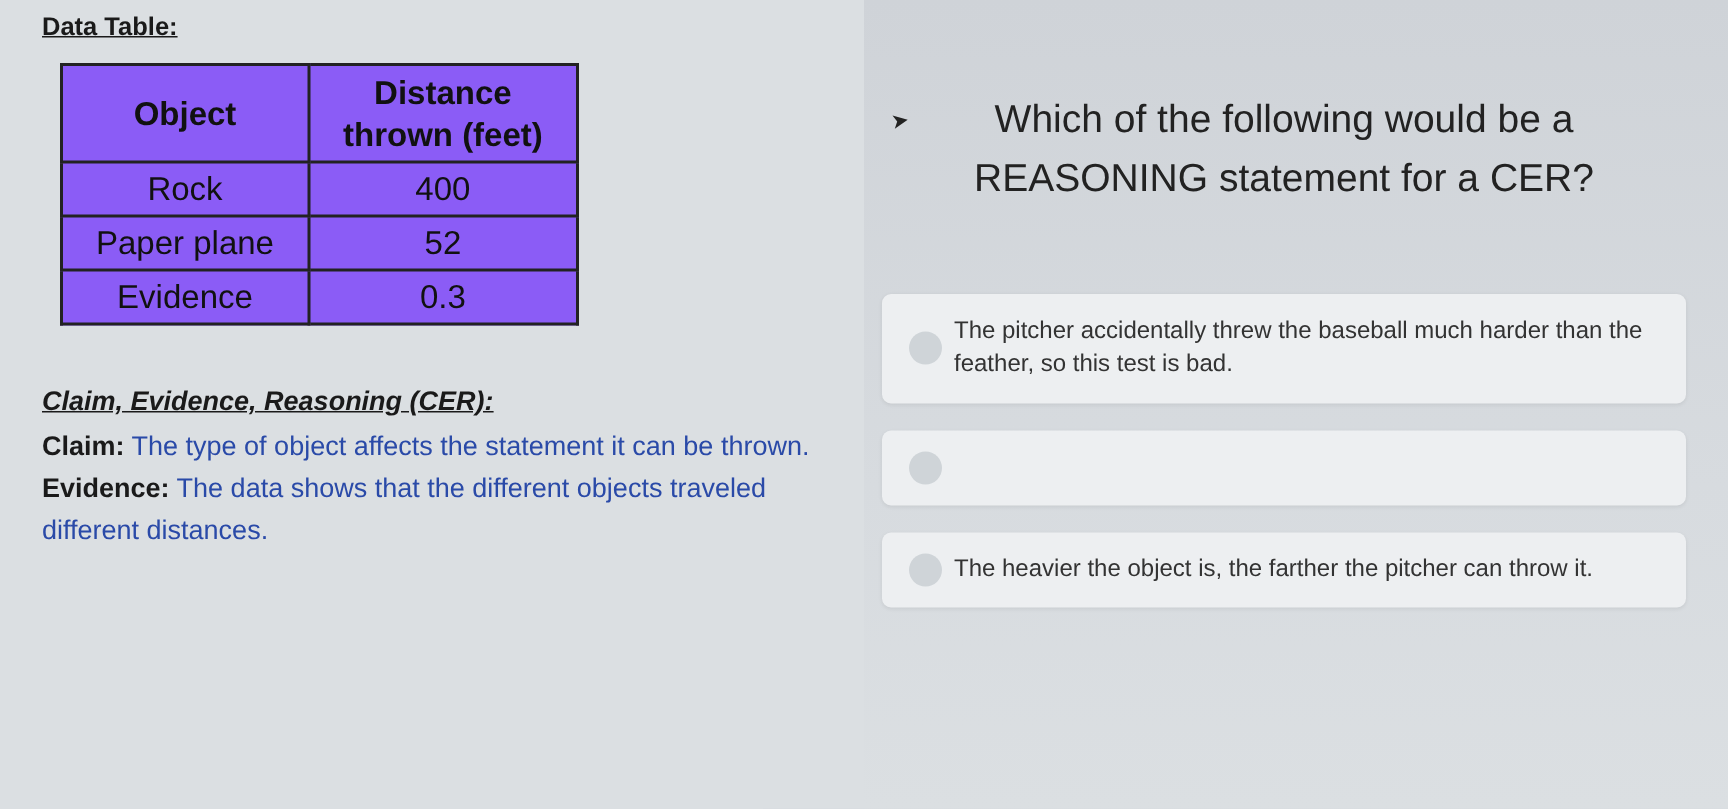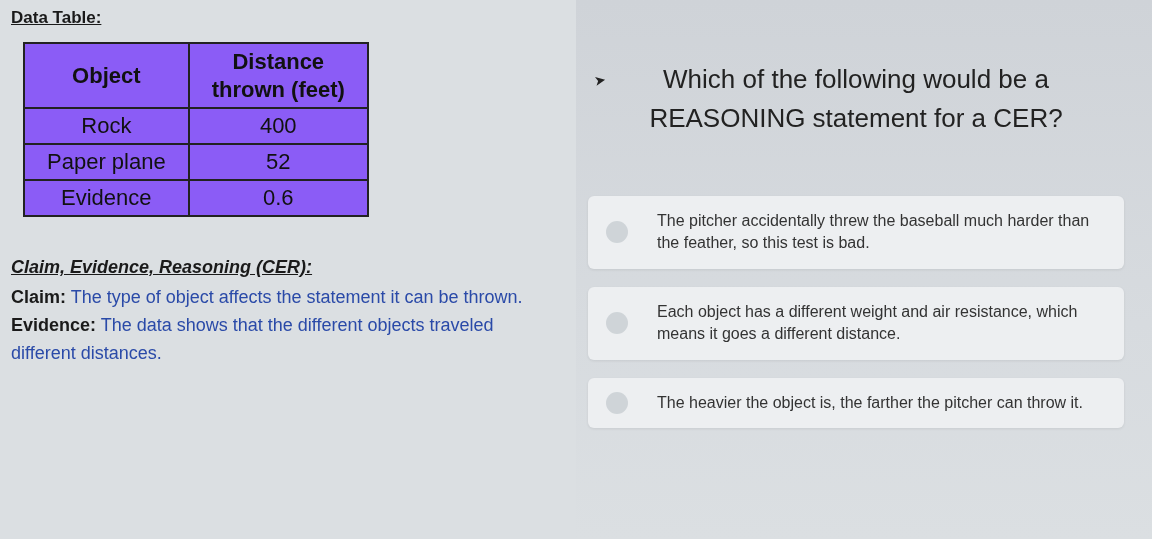--- a/index.html
+++ b/index.html
@@ -6,21 +6,21 @@
   body {
     font-family: "Helvetica Neue", Arial, sans-serif;
     background: #d8dce0;
     width: 1152px;
     height: 539px;
     display: flex;
     overflow: hidden;
   }
   .left-pane {
     width: 50%;
-    padding: 8px 28px 12px 11px;
+    padding: 8px 28px 12px 28px;
     background: #dbdfe2;
   }
   .right-pane {
     width: 50%;
     padding: 24px 28px 12px 12px;
     background: linear-gradient(180deg, #cfd3d8 0%, #d7dbdf 60%, #dbdfe2 100%);
     display: flex;
     flex-direction: column;
     gap: 18px;
   }
@@ -82,21 +82,21 @@
     font-size: 14px;
     color: #222;
     transform: rotate(-10deg);
   }
   .answer-option {
     background: #edeff1;
     border-radius: 6px;
     padding: 14px 18px;
     display: flex;
     align-items: center;
-    gap: 29px;
+    gap: 8px;
     box-shadow: 0 1px 3px rgba(0,0,0,0.08);
     cursor: pointer;
   }
   .answer-option .radio {
     width: 22px;
     height: 22px;
     border-radius: 50%;
     background: #cfd4d8;
     flex-shrink: 0;
   }
@@ -125,21 +125,21 @@
       <tr>
         <td>Rock</td>
         <td>400</td>
       </tr>
       <tr>
         <td>Paper plane</td>
         <td>52</td>
       </tr>
       <tr>
         <td>Evidence</td>
-        <td>0.6</td>
+        <td>0.3</td>
       </tr>
     </tbody>
   </table>
 
   <div class="cer-heading">Claim, Evidence, Reasoning (CER):</div>
   <p class="cer-line">
     <span class="label">Claim:</span><span> The type of object affects the statement it can be thrown.</span>
   </p>
   <p class="cer-line">
     <span class="label">Evidence:</span><span> The data shows that the different objects traveled different distances.</span>
@@ -152,20 +152,19 @@
     <div class="question-text">Which of the following would be a REASONING statement for a CER?</div>
   </div>
 
   <div class="answer-option">
     <div class="radio"></div>
     <div class="opt-text">The pitcher accidentally threw the baseball much harder than the feather, so this test is bad.</div>
   </div>
 
   <div class="answer-option">
     <div class="radio"></div>
-    <div class="opt-text">Each object has a different weight and air resistance, which means it goes a different distance.</div>
   </div>
 
   <div class="answer-option">
     <div class="radio"></div>
     <div class="opt-text">The heavier the object is, the farther the pitcher can throw it.</div>
   </div>
 </div>
 
 </body></html>

